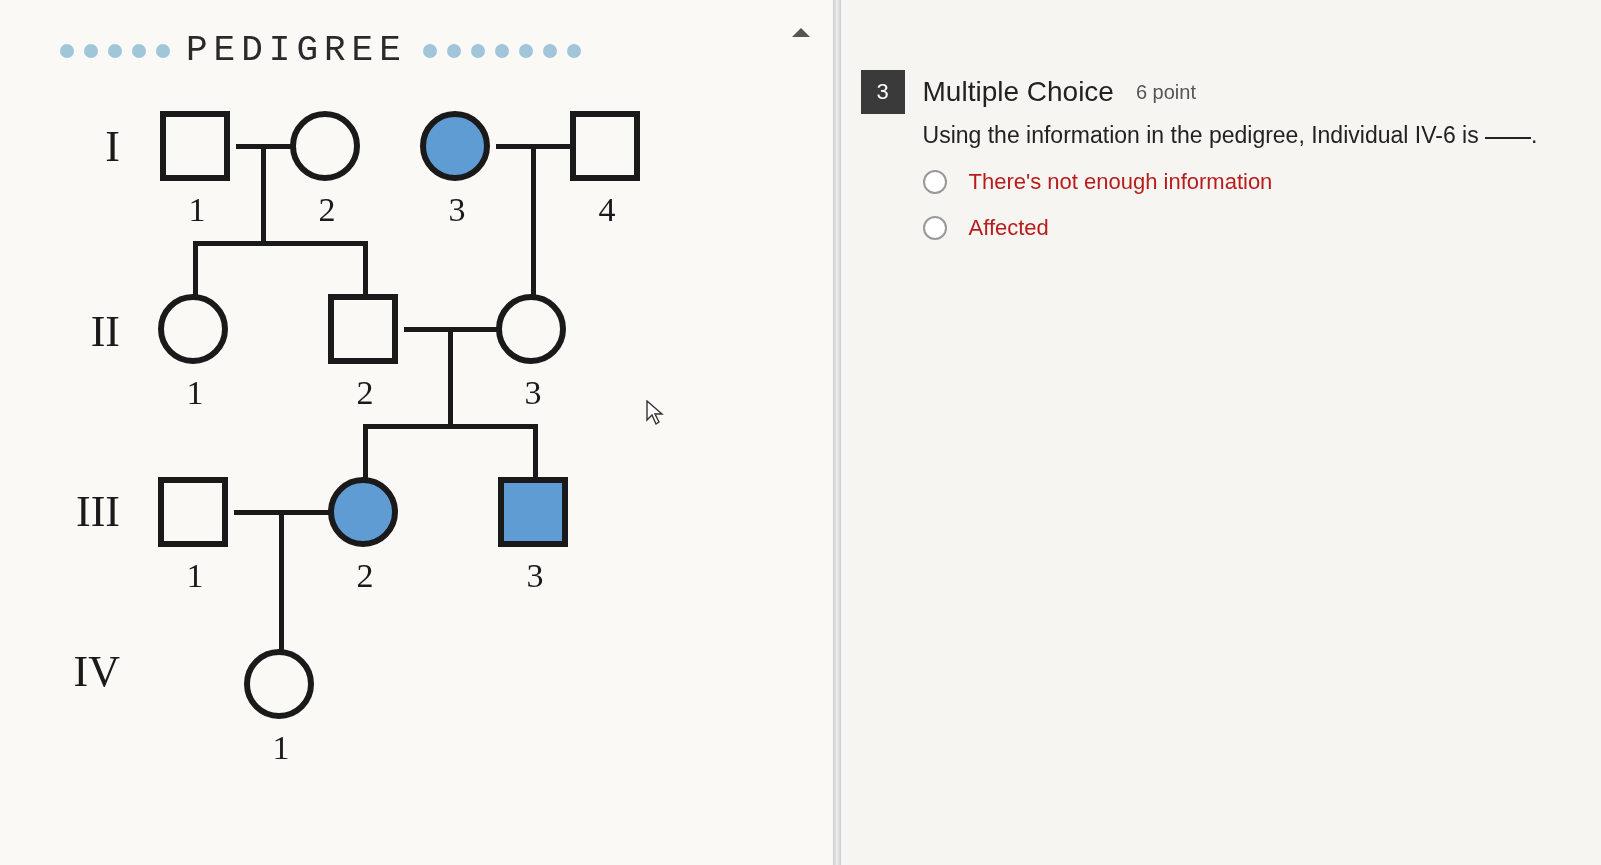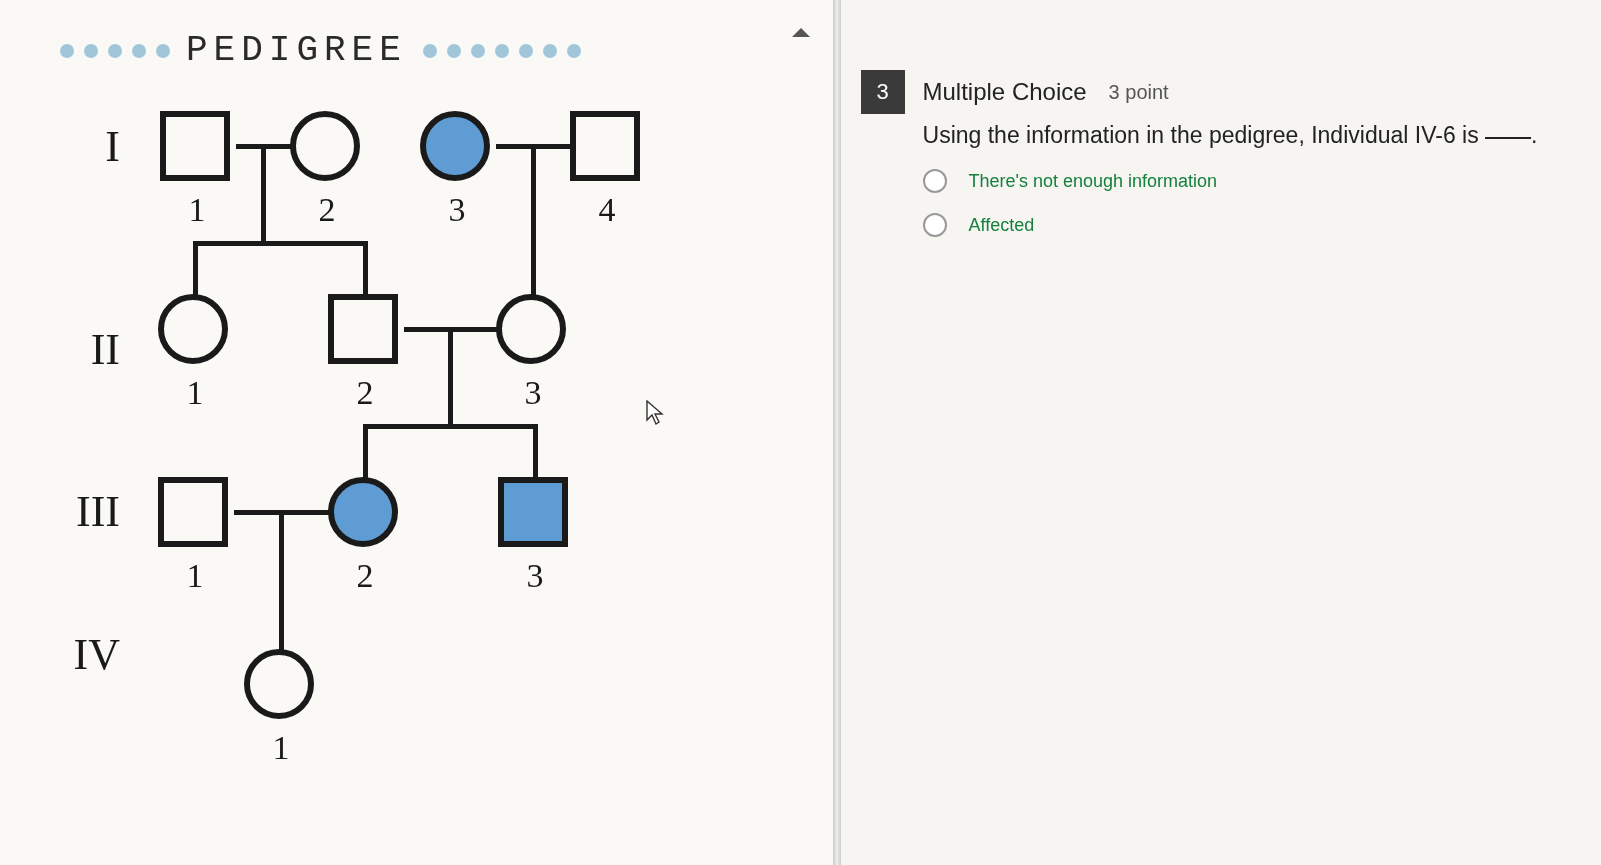--- a/index.html
+++ b/index.html
@@ -120,21 +120,21 @@
     margin-bottom: 8px;
   }
   .qnum {
     background: #3a3a3a;
     color: #fff;
     width: 44px; height: 44px;
     display: flex; align-items: center; justify-content: center;
     font-size: 22px;
     font-weight: 500;
   }
-  .qtype { font-size: 24px; color: #222; }
+  .qtype { font-size: 28px; color: #222; }
   .qpoints { font-size: 20px; color: #555; margin-left: 4px; }
   .qtext {
     margin-left: 82px;
     font-size: 23px;
     color: #222;
     margin-bottom: 20px;
   }
   .qtext .blank {
     display:inline-block;
     border-bottom: 2px solid #222;
@@ -149,21 +149,21 @@
     margin-bottom: 20px;
     cursor: pointer;
   }
   .radio {
     width: 24px; height: 24px;
     border: 2px solid #999;
     border-radius: 50%;
     background: #fff;
     flex-shrink: 0;
   }
-  .option-label { font-size: 18px; color: #15803d; }
+  .option-label { font-size: 22px; color: #b91c1c; }
 </style>
 </head>
 <body>
 
 <div class="page-container">
 
   <div class="left-panel">
 
     <div class="title-row">
       <span class="dot"></span>
@@ -177,23 +177,23 @@
       <span class="dot"></span>
       <span class="dot"></span>
       <span class="dot"></span>
       <span class="dot"></span>
       <span class="dot"></span>
     </div>
 
     <div class="pedigree">
 
       <div class="gen-label" style="left:-10px; top:40px;">I</div>
-      <div class="gen-label" style="left:-10px; top:243px;">II</div>
+      <div class="gen-label" style="left:-10px; top:225px;">II</div>
       <div class="gen-label" style="left:-10px; top:405px;">III</div>
-      <div class="gen-label" style="left:-10px; top:548px;text-align:right;">IV</div>
+      <div class="gen-label" style="left:-10px; top:565px;text-align:right;">IV</div>
 
       <div class="shape square" style="left:100px; top:30px;"></div>
       <div class="num-label" style="left:122px; top:110px;">1</div>
 
       <div class="shape circle" style="left:230px; top:30px;"></div>
       <div class="num-label" style="left:252px; top:110px;">2</div>
 
       <div class="shape circle filled" style="left:360px; top:30px;"></div>
       <div class="num-label" style="left:382px; top:110px;">3</div>
 
@@ -249,21 +249,21 @@
     </svg>
   </div>
 
   <div class="divider-v"></div>
   <div class="caret-up"></div>
 
   <div class="right-panel">
     <div class="qhead">
       <div class="qnum">3</div>
       <div class="qtype">Multiple Choice</div>
-      <div class="qpoints">3 point</div>
+      <div class="qpoints">6 point</div>
     </div>
     <div class="qtext">
       <span>Using the information in the pedigree, Individual IV-6 is </span><span class="blank"></span><span>.</span>
     </div>
     <div class="options">
       <div class="option">
         <div class="radio"></div>
         <div class="option-label">There's not enough information</div>
       </div>
       <div class="option">

